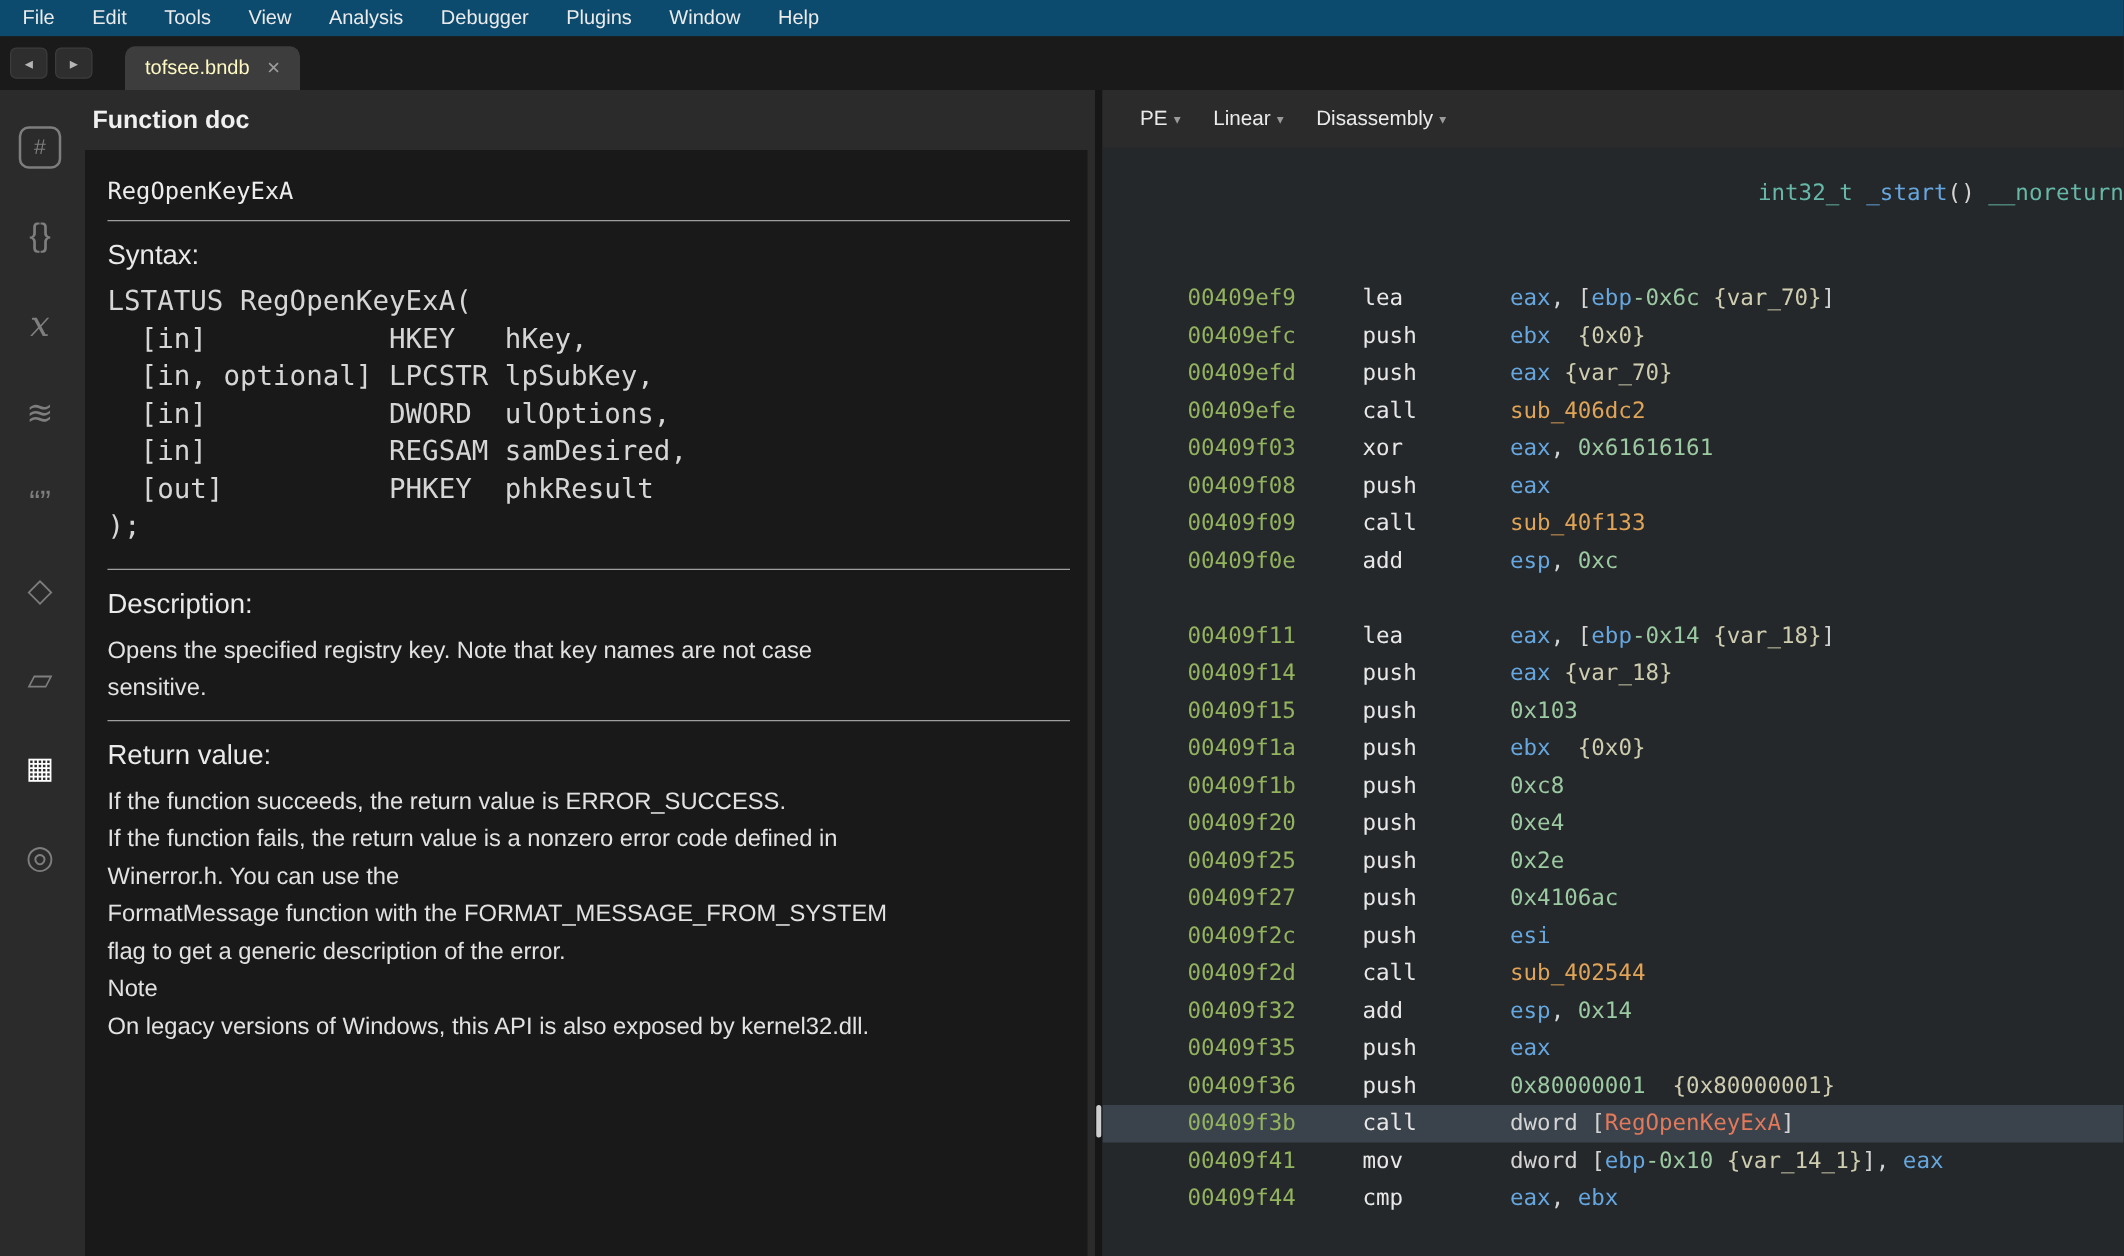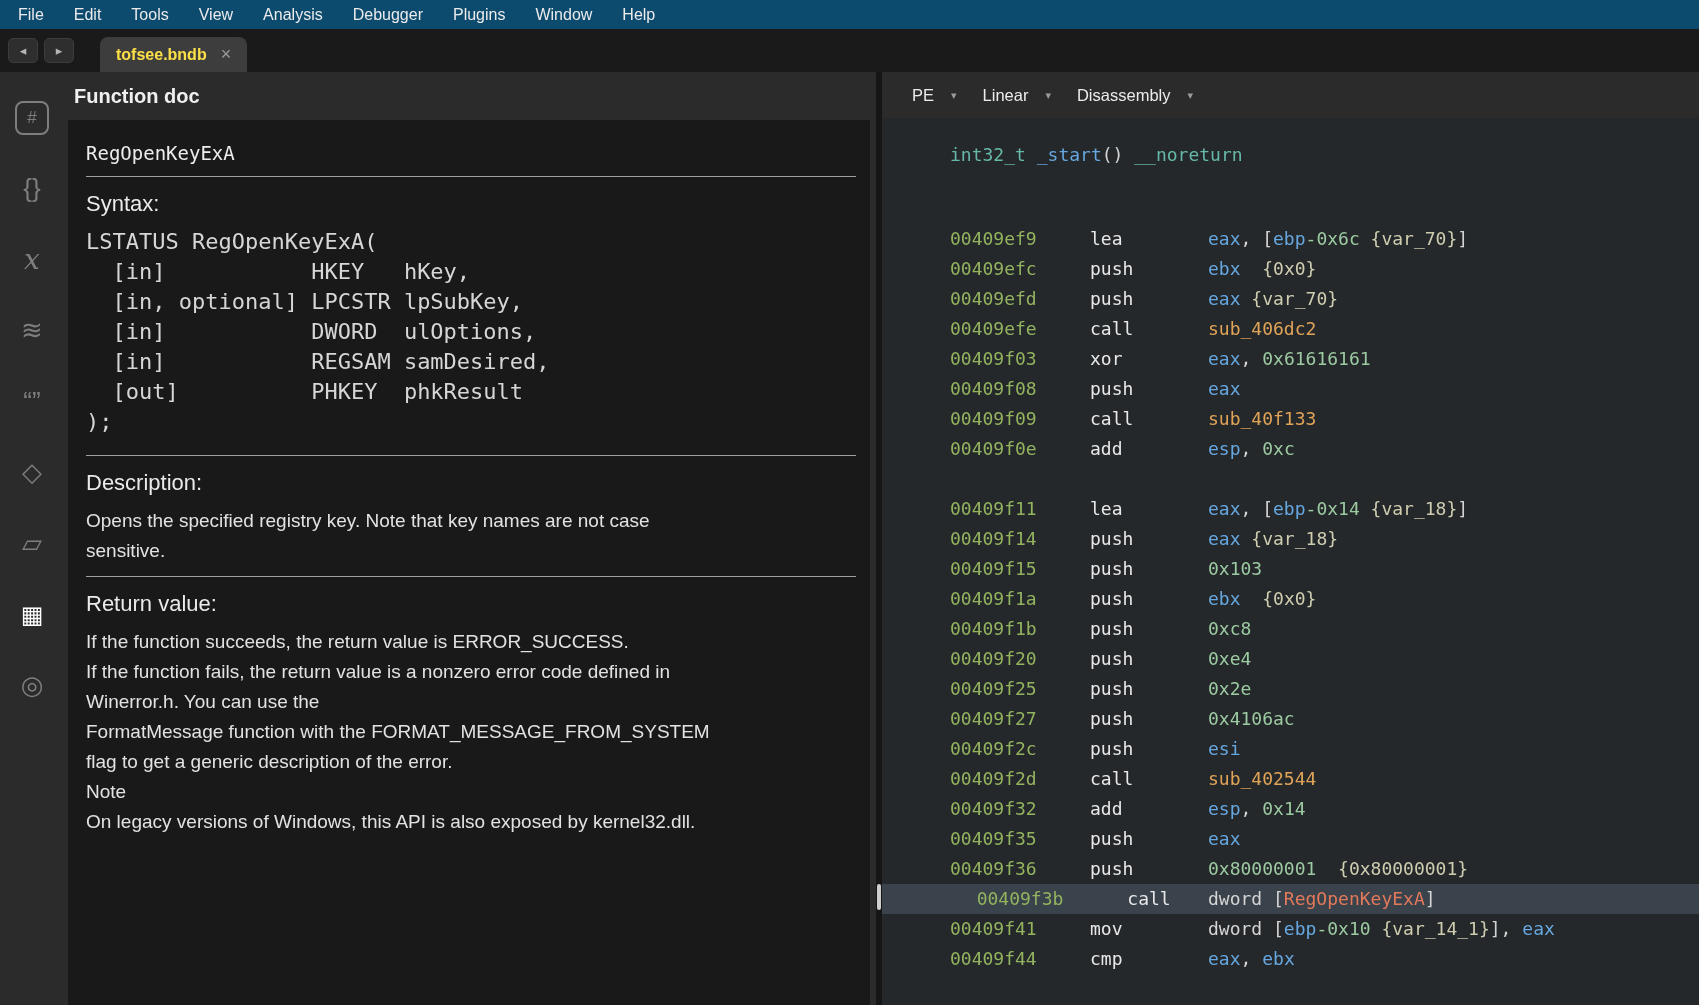--- a/index.html
+++ b/index.html
@@ -12,21 +12,21 @@
   .menu-item { font-size:16px; color:#ebebeb; cursor:default; }
 
   
   .tabbar { position:absolute; top:29px; left:0; right:0; height:43px; background:#1a1a1a;
             display:flex; align-items:flex-end; }
   .navbtns { display:flex; gap:6px; margin:0 0 9px 8px; }
   .navbtn { width:30px; height:25px; background:#2e2e2e; border:1px solid #3c3c3c; border-radius:5px;
             color:#b5b5b5; font-size:13px; display:flex; align-items:center; justify-content:center; cursor:pointer; }
   .tab { margin-left:26px; height:35px; padding:0 16px; background:#3d3d3d; border-radius:8px 8px 0 0;
          display:flex; align-items:center; gap:14px; cursor:pointer; }
-  .tab-title { font-size:16px; font-weight:bold; color:#fde047; }
+  .tab-title { font-size:16px; font-weight:normal; color:#fef9c3; }
   .tab-close { font-size:18px; color:#9c9c9c; cursor:pointer; }
 
   
   .sidebar { position:absolute; left:0; top:72px; bottom:0; width:64px; background:#2b2b2b;
              display:flex; flex-direction:column; align-items:center; padding-top:10px; }
   .side-icon { height:71px; width:64px; display:flex; align-items:center; justify-content:center;
                color:#7e7e7e; font-size:26px; cursor:pointer; }
   .side-icon.sel { color:#ffffff; font-size:24px; }
   .side-icon.ital { font-style:italic; font-family:"DejaVu Serif", serif; font-size:28px; }
   .side-icon.boxed { font-size:0; }
@@ -47,29 +47,29 @@
   .doc-line { font-size:19px; line-height:30px; color:#e2e2e2; }
 
   
   .splitter { position:absolute; left:876px; top:72px; width:6px; bottom:0; background:#161616; cursor:col-resize; }
   .splitter .handle { position:absolute; top:812px; left:1px; width:4px; height:26px; background:#cfcfcf; border-radius:2px; }
 
   
   .disasm { position:absolute; left:882px; top:72px; right:0; bottom:0; }
   .viewhead { height:46px; background:#2b2b2b; display:flex; align-items:center; gap:26px;
               padding-left:30px; }
-  .dropdown { display:flex; align-items:center; gap:17px; cursor:pointer; }
+  .dropdown { display:flex; align-items:center; gap:5px; cursor:pointer; }
   .dd-label { font-size:16.5px; color:#ebebeb; }
   .caret { font-size:11px; color:#9a9a9a; }
   .codearea { position:absolute; top:46px; left:0; right:0; bottom:0; background:#25282a;
               font-family:"DejaVu Sans Mono", monospace; font-size:18px; line-height:30px;
               padding-top:16px; overflow:hidden; }
-  .sig { margin:6px 0 54px 68px; white-space:pre; }
+  .sig { margin:6px 0 54px 68px; white-space:pre;text-align:right; }
   .drow { display:flex; height:30px; align-items:center; padding-left:68px; white-space:pre; }
-  .drow.hl { background:var(--c-row_highlight);text-align:center; }
+  .drow.hl { background:var(--c-row_highlight); }
   .addr { color:var(--c-address); width:140px; flex:0 0 140px; }
   .mn   { color:var(--c-text); width:118px; flex:0 0 118px; }
   .ops  {}
   .t-r { color:var(--c-register); }
   .t-n { color:var(--c-number); }
   .t-c { color:var(--c-code_symbol); }
   .t-i { color:var(--c-import_symbol); }
   .t-a { color:var(--c-annotation); }
   .t-p { color:#d4d4d4; }
   .t-t { color:var(--c-type); }

